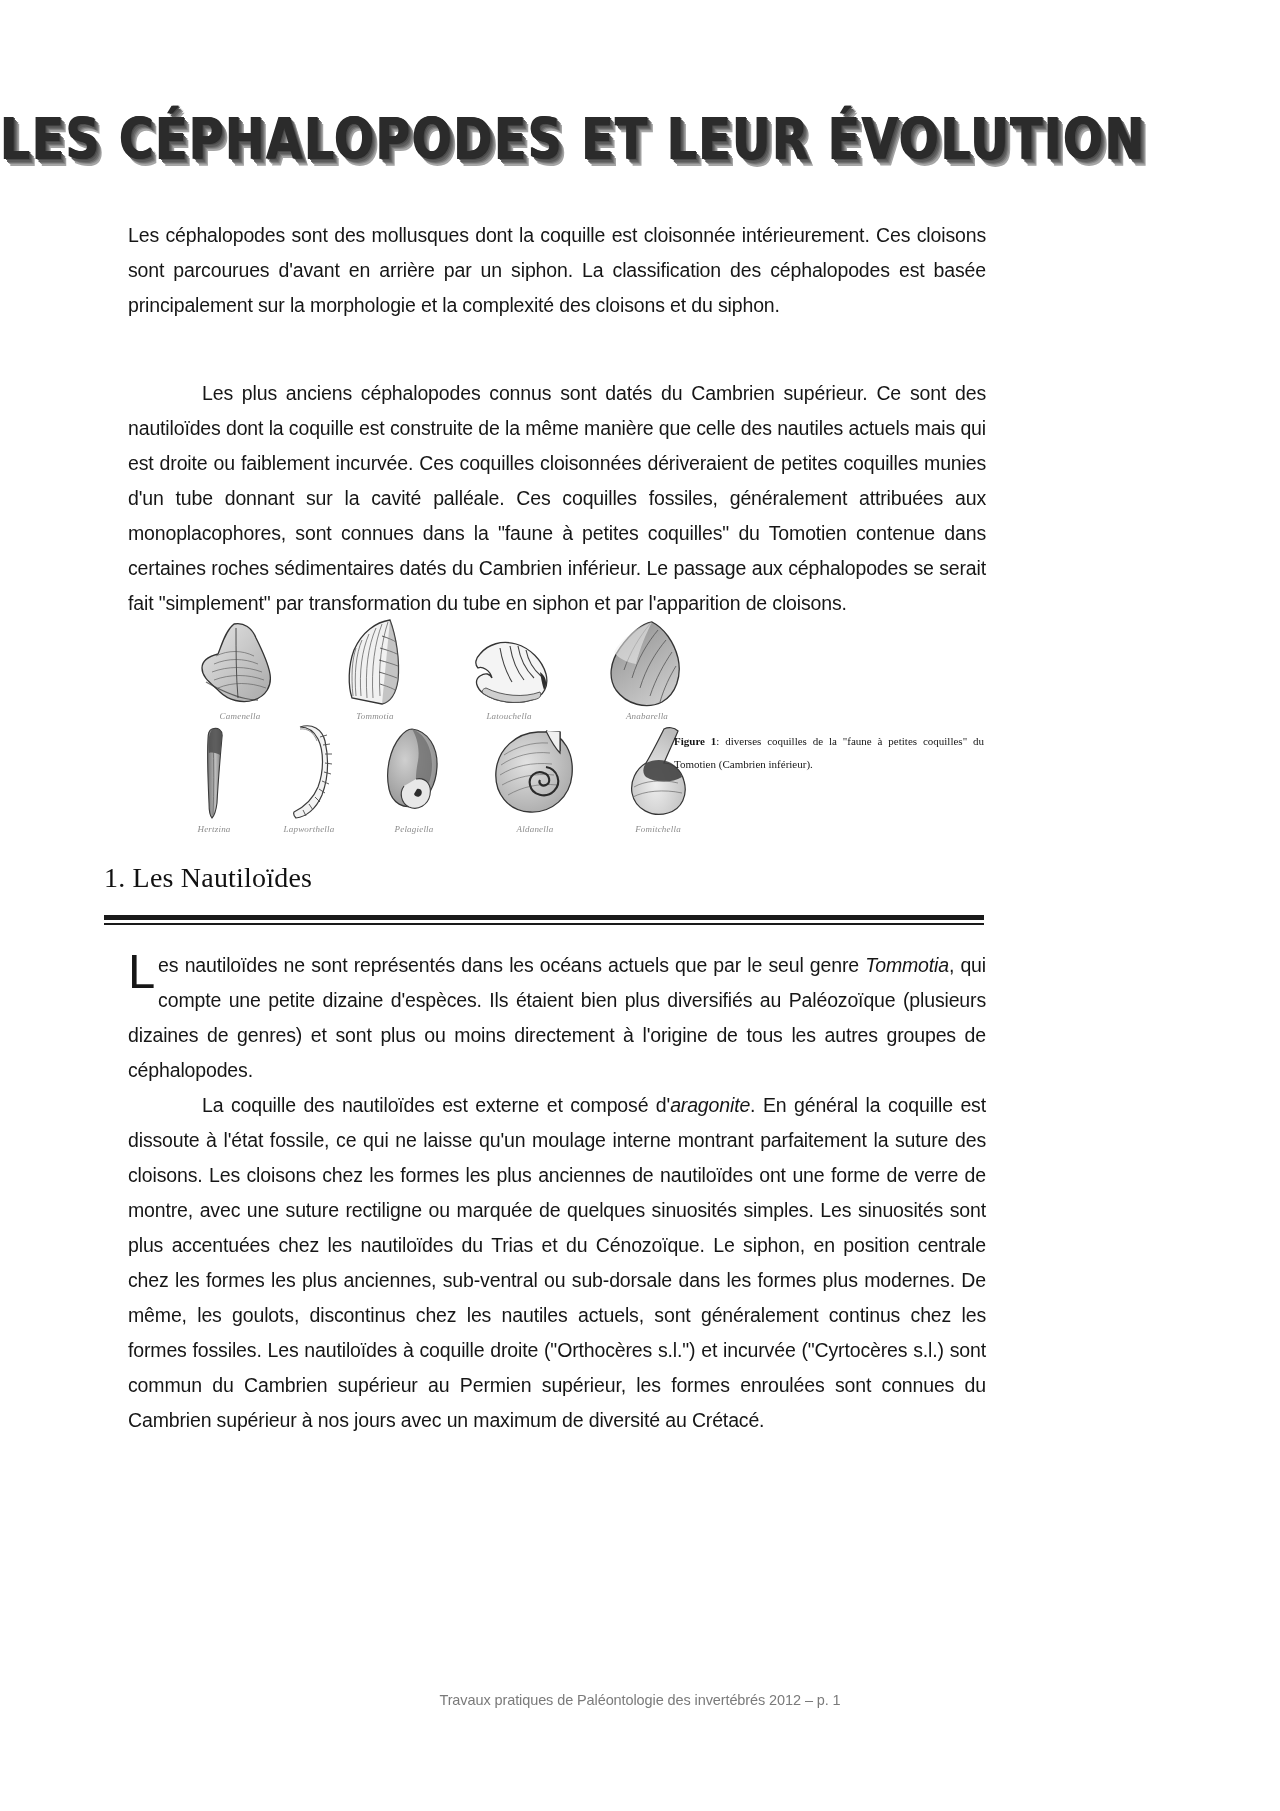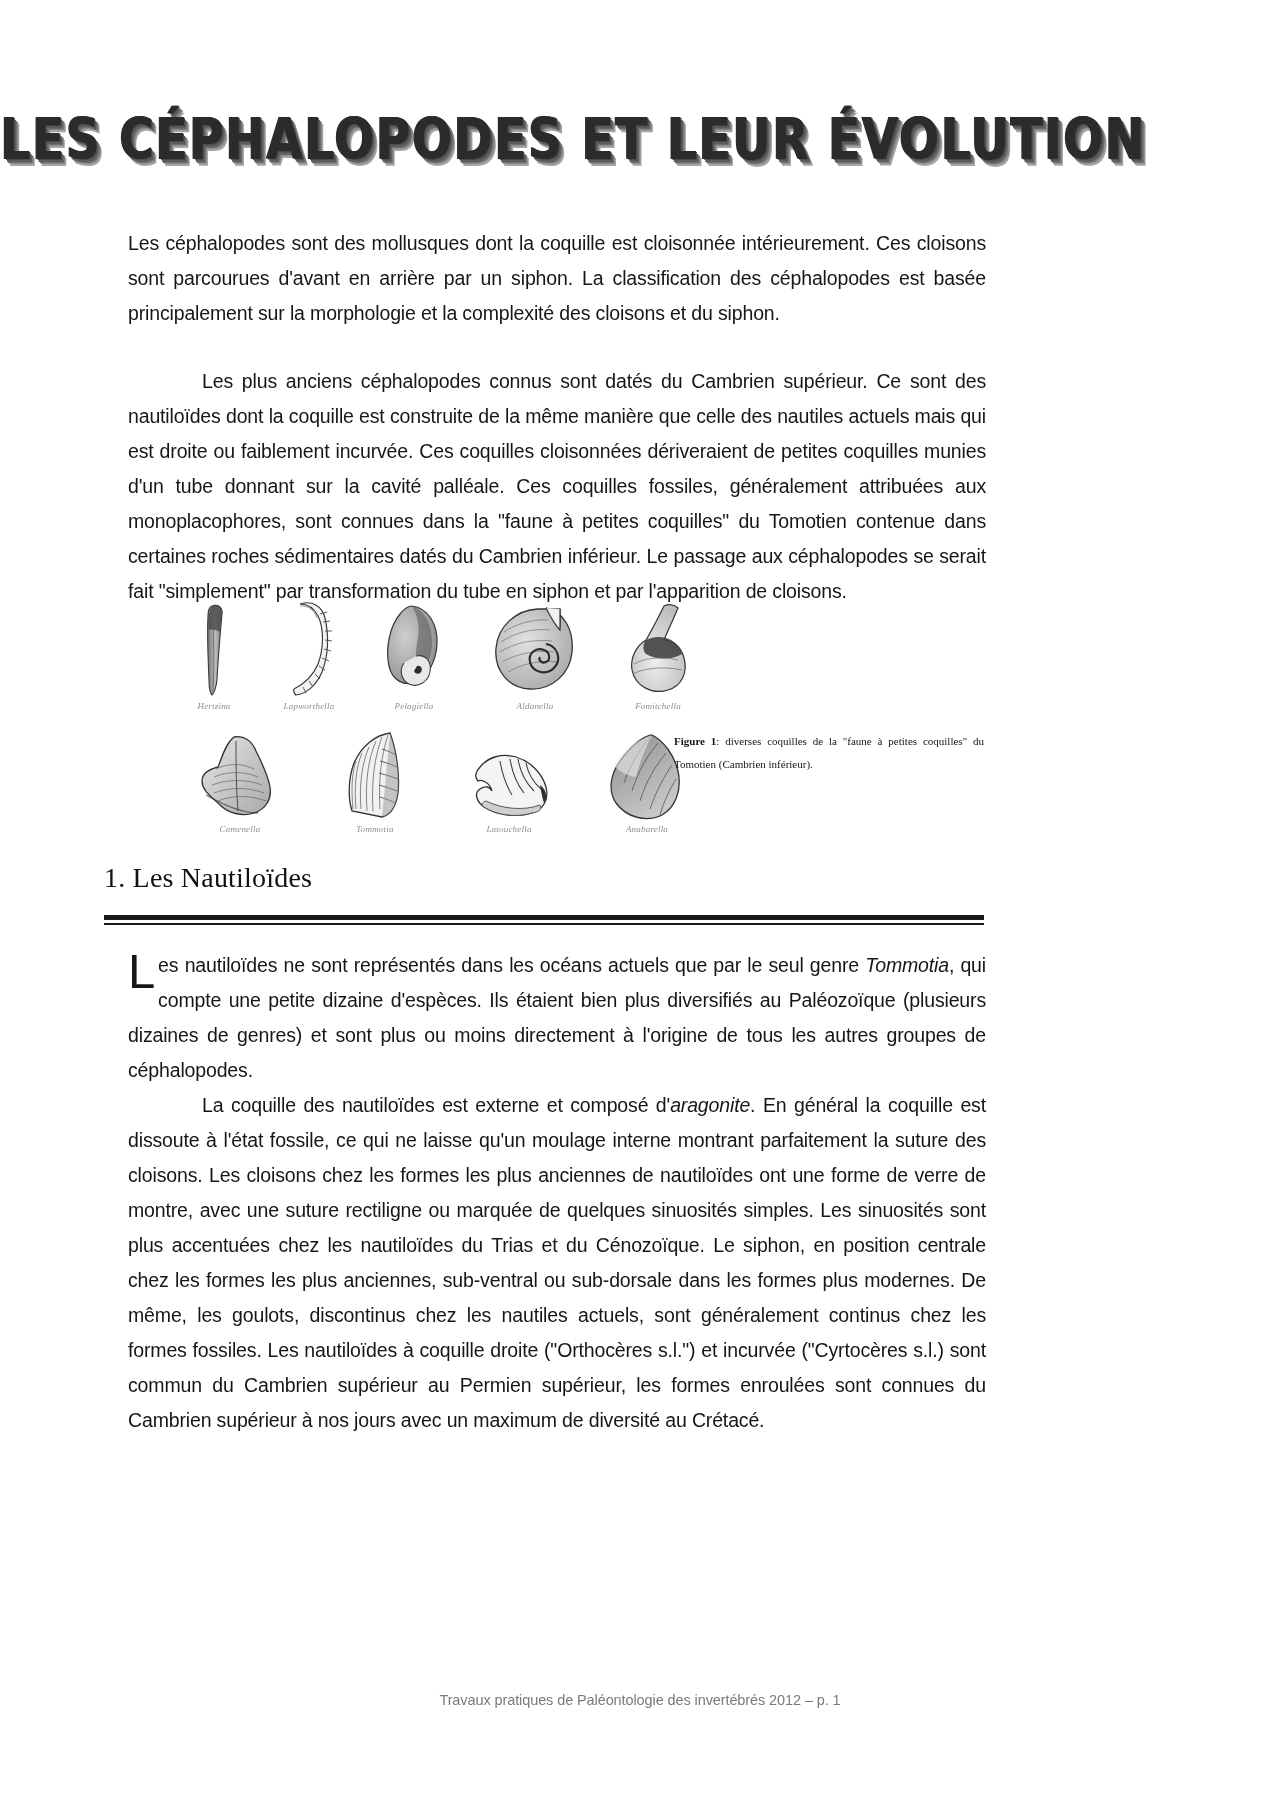--- a/index.html
+++ b/index.html
@@ -55,22 +55,22 @@
   }
   p.para {
     margin: 0;
     font-family: "Liberation Sans", sans-serif;
     font-size: 19.5px;
     line-height: 35px;
     text-align: justify;
     color: #161616;
     letter-spacing: -0.15px;
   }
-  p.para.indent { text-indent: 74px; margin-top: 33px; }
-  p.para.tight { margin-top: 8px; }
+  p.para.indent { text-indent: 74px; margin-top: 53px; }
+  p.para.tight { margin-top: 0; }
 
   em.sci { font-style: italic; }
   b.bolditalic { font-style: italic; font-weight: 400; }
 
   
   .figure-block {
     position: absolute;
     left: 128px;
     top: 598px;
     width: 1024px;
@@ -200,20 +200,104 @@
   </div>
 
   <div class="body-col">
     <p class="para tight">Les céphalopodes sont des mollusques dont la coquille est cloisonnée intérieurement. Ces cloisons sont parcourues d'avant en arrière par un siphon. La classification des céphalopodes est basée principalement sur la morphologie et la complexité des cloisons et du siphon.</p>
     <p class="para indent">Les plus anciens céphalopodes connus sont datés du Cambrien supérieur. Ce sont des nautiloïdes dont la coquille est construite de la même manière que celle des nautiles actuels mais qui est droite ou faiblement incurvée. Ces coquilles cloisonnées dériveraient de petites coquilles munies d'un tube donnant sur la cavité palléale. Ces coquilles fossiles, généralement attribuées aux monoplacophores, sont connues dans la "faune à petites coquilles" du Tomotien contenue dans certaines roches sédimentaires datés du Cambrien inférieur. Le passage aux céphalopodes se serait fait "simplement" par transformation du tube en siphon et par l'apparition de cloisons.</p>
   </div>
 
   <div class="figure-block">
 
     <div class="fig-plate">
+
+      <div class="fig-row row2">
+
+        <div class="fig-item">
+          <svg class="fig-art" width="88" height="88" viewBox="0 0 88 88">
+            <defs>
+              <linearGradient id="gC" x1="0" y1="0" x2="1" y2="1">
+                <stop offset="0%" stop-color="#e6e6e6"></stop>
+                  <stop offset="100%" stop-color="#a9a9a9"></stop>
+              </linearGradient>
+            </defs>
+            <path d="M38 4 C48 2 56 8 60 18 C66 30 72 42 74 54 C76 66 70 76 58 80 C46 84 32 80 24 72 C16 64 6 58 6 48 C6 40 14 36 22 34 C26 24 30 10 38 4 Z" fill="url(#gC)" stroke="#333" stroke-width="1.3"></path>
+            <g stroke="#5c5c5c" stroke-width="0.7" fill="none" opacity="0.9">
+              <path d="M20 36 C32 30 46 30 58 36"></path>
+              <path d="M18 44 C32 38 48 38 62 44"></path>
+              <path d="M16 52 C32 46 50 46 66 52"></path>
+              <path d="M18 60 C34 54 52 54 68 60"></path>
+              <path d="M22 68 C36 62 54 62 70 68"></path>
+            </g>
+            <path d="M40 8 C40 30 40 56 42 78" stroke="#4e4e4e" stroke-width="1" fill="none"></path>
+            <path d="M10 62 C24 70 44 80 62 80" stroke="#383838" stroke-width="1.4" fill="none" opacity="0.7"></path>
+          </svg>
+          <span class="fig-label">Camenella</span>
+        </div>
+
+        <div class="fig-item">
+          <svg class="fig-art" width="74" height="92" viewBox="0 0 74 92">
+            <path d="M52 4 C58 20 62 44 60 64 C58 78 52 86 44 88 L14 82 C10 70 10 50 16 34 C24 16 38 6 52 4 Z" fill="#f1f1f1" stroke="#333" stroke-width="1.3"></path>
+            <g stroke="#545454" stroke-width="0.7" fill="none">
+              <path d="M50 6 C44 24 40 50 42 80"></path>
+              <path d="M44 8 C37 26 33 52 35 82"></path>
+              <path d="M38 12 C30 30 27 54 29 82"></path>
+              <path d="M31 18 C24 34 21 56 23 80"></path>
+              <path d="M24 24 C18 38 16 58 18 80"></path>
+              <path d="M18 32 C14 44 13 60 15 80"></path>
+            </g>
+            <g stroke="#3c3c3c" stroke-width="0.8" fill="none">
+              <path d="M44 20 C50 22 55 24 58 26"></path>
+              <path d="M42 32 C49 34 55 36 59 38"></path>
+              <path d="M41 44 C48 46 55 48 60 50"></path>
+              <path d="M41 56 C48 58 54 60 59 62"></path>
+              <path d="M42 68 C48 70 54 72 57 74"></path>
+            </g>
+            <path d="M52 4 C58 20 62 44 60 64 C58 78 52 86 44 88" fill="#8d8d8d" opacity="0.45"></path>
+          </svg>
+          <span class="fig-label">Tommotia</span>
+        </div>
+
+        <div class="fig-item">
+          <svg class="fig-art" width="86" height="70" viewBox="0 0 86 70">
+            <path d="M14 16 C22 6 36 2 50 6 C64 10 76 22 80 36 C83 48 78 58 66 62 C50 67 30 64 18 56 C10 50 8 42 14 38 C20 34 24 36 26 40 C24 32 16 28 12 30 C8 26 10 20 14 16 Z" fill="#f4f4f4" stroke="#333" stroke-width="1.3"></path>
+            <g stroke="#3f3f3f" stroke-width="1.1" fill="none">
+              <path d="M44 8 C46 20 50 32 58 42"></path>
+              <path d="M52 8 C54 20 60 32 68 40"></path>
+              <path d="M60 12 C62 22 68 32 75 38"></path>
+              <path d="M34 10 C36 22 40 34 46 44"></path>
+            </g>
+            <path d="M20 50 C36 58 58 60 74 54 C76 58 74 61 66 62 C50 67 30 64 18 56 C15 54 16 51 20 50 Z" fill="#cfcfcf" stroke="#4a4a4a" stroke-width="0.9"></path>
+            <path d="M74 34 C80 38 82 46 78 52 C76 46 75 40 74 34 Z" fill="#2e2e2e"></path>
+          </svg>
+          <span class="fig-label">Latouchella</span>
+        </div>
+
+        <div class="fig-item">
+          <svg class="fig-art" width="82" height="90" viewBox="0 0 82 90">
+            <defs>
+              <linearGradient id="gAn" x1="0" y1="0" x2="0.6" y2="1">
+                <stop offset="0%" stop-color="#8e8e8e"></stop>
+                  <stop offset="100%" stop-color="#c9c9c9"></stop>
+              </linearGradient>
+            </defs>
+            <path d="M46 4 C58 10 68 24 72 40 C76 58 70 76 56 84 C40 92 20 86 10 72 C2 60 4 44 14 30 C24 16 36 6 46 4 Z" fill="url(#gAn)" stroke="#333" stroke-width="1.3"></path>
+            <g stroke="#4f4f4f" stroke-width="0.8" fill="none" opacity="0.95">
+              <path d="M44 6 C34 18 24 34 18 52"></path>
+              <path d="M52 12 C42 24 32 40 26 60"></path>
+              <path d="M60 22 C50 34 40 50 34 70"></path>
+              <path d="M66 34 C58 46 50 60 44 78"></path>
+              <path d="M70 48 C64 58 58 70 54 84"></path>
+            </g>
+            <path d="M46 4 C40 16 34 30 30 46 C20 44 12 40 8 34 C16 20 32 8 46 4 Z" fill="#f0f0f0" opacity="0.55"></path>
+          </svg>
+          <span class="fig-label">Anabarella</span>
+        </div>
+      </div>
 
       <div class="fig-row row1">
 
         <div class="fig-item">
           <svg class="fig-art" width="44" height="96" viewBox="0 0 44 96">
             <defs>
               <linearGradient id="gH" x1="0" y1="0" x2="1" y2="0">
                 <stop offset="0%" stop-color="#777"></stop>
                   <stop offset="55%" stop-color="#bdbdbd"></stop>
                   <stop offset="100%" stop-color="#6f6f6f"></stop>
@@ -293,104 +377,20 @@
               </radialGradient>
             </defs>
             <path d="M40 4 C34 16 28 28 22 38 C12 44 6 56 8 68 C11 84 28 93 44 88 C58 84 64 70 60 56 C57 44 48 38 40 38 C44 28 50 16 54 6 C50 2 44 2 40 4 Z" fill="url(#gF)" stroke="#343434" stroke-width="1.2"></path>
             <path d="M22 38 C30 34 40 34 47 38 C52 41 56 46 58 52 C48 58 32 58 22 52 C18 48 19 42 22 38 Z" fill="#3f3f3f" opacity="0.88"></path>
             <path d="M10 62 C20 56 38 54 54 58" stroke="#6b6b6b" stroke-width="0.7" fill="none"></path>
             <path d="M9 72 C20 66 40 64 58 68" stroke="#6b6b6b" stroke-width="0.7" fill="none"></path>
           </svg>
           <span class="fig-label">Fomitchella</span>
         </div>
       </div>
-
-      <div class="fig-row row2">
-
-        <div class="fig-item">
-          <svg class="fig-art" width="88" height="88" viewBox="0 0 88 88">
-            <defs>
-              <linearGradient id="gC" x1="0" y1="0" x2="1" y2="1">
-                <stop offset="0%" stop-color="#e6e6e6"></stop>
-                  <stop offset="100%" stop-color="#a9a9a9"></stop>
-              </linearGradient>
-            </defs>
-            <path d="M38 4 C48 2 56 8 60 18 C66 30 72 42 74 54 C76 66 70 76 58 80 C46 84 32 80 24 72 C16 64 6 58 6 48 C6 40 14 36 22 34 C26 24 30 10 38 4 Z" fill="url(#gC)" stroke="#333" stroke-width="1.3"></path>
-            <g stroke="#5c5c5c" stroke-width="0.7" fill="none" opacity="0.9">
-              <path d="M20 36 C32 30 46 30 58 36"></path>
-              <path d="M18 44 C32 38 48 38 62 44"></path>
-              <path d="M16 52 C32 46 50 46 66 52"></path>
-              <path d="M18 60 C34 54 52 54 68 60"></path>
-              <path d="M22 68 C36 62 54 62 70 68"></path>
-            </g>
-            <path d="M40 8 C40 30 40 56 42 78" stroke="#4e4e4e" stroke-width="1" fill="none"></path>
-            <path d="M10 62 C24 70 44 80 62 80" stroke="#383838" stroke-width="1.4" fill="none" opacity="0.7"></path>
-          </svg>
-          <span class="fig-label">Camenella</span>
-        </div>
-
-        <div class="fig-item">
-          <svg class="fig-art" width="74" height="92" viewBox="0 0 74 92">
-            <path d="M52 4 C58 20 62 44 60 64 C58 78 52 86 44 88 L14 82 C10 70 10 50 16 34 C24 16 38 6 52 4 Z" fill="#f1f1f1" stroke="#333" stroke-width="1.3"></path>
-            <g stroke="#545454" stroke-width="0.7" fill="none">
-              <path d="M50 6 C44 24 40 50 42 80"></path>
-              <path d="M44 8 C37 26 33 52 35 82"></path>
-              <path d="M38 12 C30 30 27 54 29 82"></path>
-              <path d="M31 18 C24 34 21 56 23 80"></path>
-              <path d="M24 24 C18 38 16 58 18 80"></path>
-              <path d="M18 32 C14 44 13 60 15 80"></path>
-            </g>
-            <g stroke="#3c3c3c" stroke-width="0.8" fill="none">
-              <path d="M44 20 C50 22 55 24 58 26"></path>
-              <path d="M42 32 C49 34 55 36 59 38"></path>
-              <path d="M41 44 C48 46 55 48 60 50"></path>
-              <path d="M41 56 C48 58 54 60 59 62"></path>
-              <path d="M42 68 C48 70 54 72 57 74"></path>
-            </g>
-            <path d="M52 4 C58 20 62 44 60 64 C58 78 52 86 44 88" fill="#8d8d8d" opacity="0.45"></path>
-          </svg>
-          <span class="fig-label">Tommotia</span>
-        </div>
-
-        <div class="fig-item">
-          <svg class="fig-art" width="86" height="70" viewBox="0 0 86 70">
-            <path d="M14 16 C22 6 36 2 50 6 C64 10 76 22 80 36 C83 48 78 58 66 62 C50 67 30 64 18 56 C10 50 8 42 14 38 C20 34 24 36 26 40 C24 32 16 28 12 30 C8 26 10 20 14 16 Z" fill="#f4f4f4" stroke="#333" stroke-width="1.3"></path>
-            <g stroke="#3f3f3f" stroke-width="1.1" fill="none">
-              <path d="M44 8 C46 20 50 32 58 42"></path>
-              <path d="M52 8 C54 20 60 32 68 40"></path>
-              <path d="M60 12 C62 22 68 32 75 38"></path>
-              <path d="M34 10 C36 22 40 34 46 44"></path>
-            </g>
-            <path d="M20 50 C36 58 58 60 74 54 C76 58 74 61 66 62 C50 67 30 64 18 56 C15 54 16 51 20 50 Z" fill="#cfcfcf" stroke="#4a4a4a" stroke-width="0.9"></path>
-            <path d="M74 34 C80 38 82 46 78 52 C76 46 75 40 74 34 Z" fill="#2e2e2e"></path>
-          </svg>
-          <span class="fig-label">Latouchella</span>
-        </div>
-
-        <div class="fig-item">
-          <svg class="fig-art" width="82" height="90" viewBox="0 0 82 90">
-            <defs>
-              <linearGradient id="gAn" x1="0" y1="0" x2="0.6" y2="1">
-                <stop offset="0%" stop-color="#8e8e8e"></stop>
-                  <stop offset="100%" stop-color="#c9c9c9"></stop>
-              </linearGradient>
-            </defs>
-            <path d="M46 4 C58 10 68 24 72 40 C76 58 70 76 56 84 C40 92 20 86 10 72 C2 60 4 44 14 30 C24 16 36 6 46 4 Z" fill="url(#gAn)" stroke="#333" stroke-width="1.3"></path>
-            <g stroke="#4f4f4f" stroke-width="0.8" fill="none" opacity="0.95">
-              <path d="M44 6 C34 18 24 34 18 52"></path>
-              <path d="M52 12 C42 24 32 40 26 60"></path>
-              <path d="M60 22 C50 34 40 50 34 70"></path>
-              <path d="M66 34 C58 46 50 60 44 78"></path>
-              <path d="M70 48 C64 58 58 70 54 84"></path>
-            </g>
-            <path d="M46 4 C40 16 34 30 30 46 C20 44 12 40 8 34 C16 20 32 8 46 4 Z" fill="#f0f0f0" opacity="0.55"></path>
-          </svg>
-          <span class="fig-label">Anabarella</span>
-        </div>
-      </div>
     </div>
 
     <div class="fig-caption">
       <span class="figno">Figure 1</span><span>:</span>
       <span>diverses coquilles de la "faune à petites coquilles" du Tomotien (Cambrien inférieur).</span>
     </div>
   </div>
 
   <div class="section-head">
     <h2>

